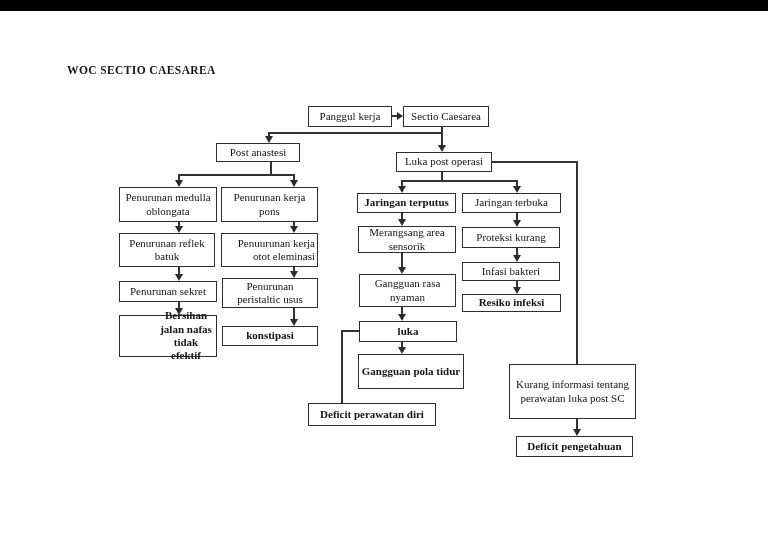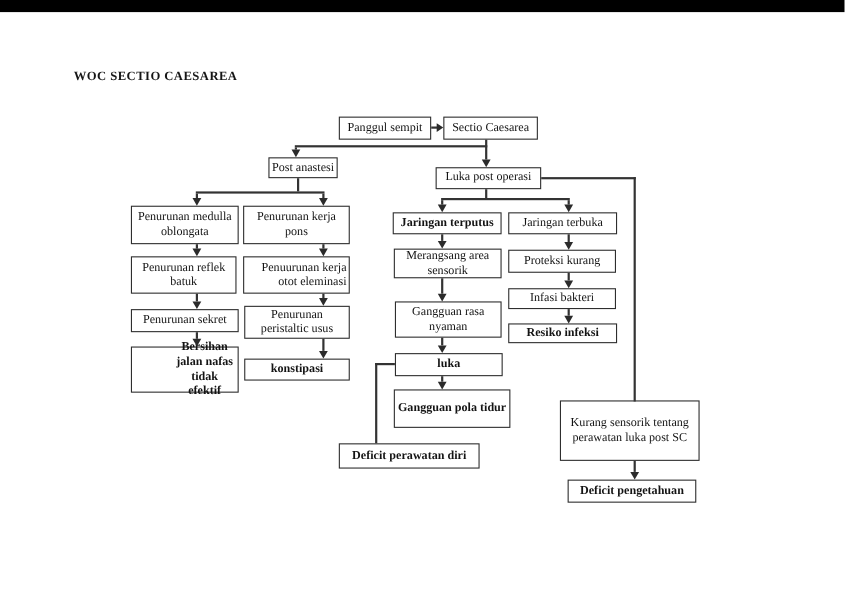--- a/index.html
+++ b/index.html
@@ -20,43 +20,43 @@
 </style>
 </head>
 <body>
 
 <div class="canvas">
 
   <div class="topbar"></div>
 
   <div class="title">WOC SECTIO CAESAREA</div>
 
-  <div class="node" style="left:308px;top:106px;width:84px;height:21px;">Panggul sempit</div>
+  <div class="node" style="left:308px;top:106px;width:84px;height:21px;">Panggul kerja</div>
   <div class="node" style="left:403px;top:106px;width:86px;height:21px;">Sectio Caesarea</div>
-  <div class="node" style="left:244px;top:143px;width:63px;height:19px;">Post anastesi</div>
+  <div class="node" style="left:216px;top:143px;width:84px;height:19px;">Post anastesi</div>
   <div class="node" style="left:396px;top:152px;width:96px;height:20px;">Luka post operasi</div>
   <div class="node" style="left:119px;top:187px;width:98px;height:35px;">Penurunan medulla oblongata</div>
   <div class="node" style="left:221px;top:187px;width:97px;height:35px;">Penurunan kerja pons</div>
   <div class="node" style="left:119px;top:233px;width:96px;height:34px;">Penurunan reflek batuk</div>
   <div class="node" style="left:221px;top:233px;width:97px;height:34px;text-align:right;">Penuurunan kerja otot eleminasi</div>
   <div class="node" style="left:119px;top:281px;width:98px;height:21px;">Penurunan sekret</div>
   <div class="node" style="left:222px;top:278px;width:96px;height:30px;">Penurunan peristaltic usus</div>
   <div class="node b" style="left:119px;top:315px;width:98px;height:42px;padding-left:38px;">Bersihan jalan nafas tidak efektif</div>
   <div class="node b" style="left:222px;top:326px;width:96px;height:20px;">konstipasi</div>
   <div class="node" style="left:357px;top:193px;width:99px;height:20px;font-weight:bold;">Jaringan terputus</div>
   <div class="node" style="left:462px;top:193px;width:99px;height:20px;">Jaringan terbuka</div>
   <div class="node" style="left:358px;top:226px;width:98px;height:27px;">Merangsang area sensorik</div>
   <div class="node" style="left:462px;top:227px;width:98px;height:21px;">Proteksi kurang</div>
   <div class="node" style="left:462px;top:262px;width:98px;height:19px;">Infasi bakteri</div>
   <div class="node b" style="left:462px;top:294px;width:99px;height:18px;">Resiko infeksi</div>
   <div class="node" style="left:359px;top:274px;width:97px;height:33px;">Gangguan rasa nyaman</div>
   <div class="node b" style="left:359px;top:321px;width:98px;height:21px;">luka</div>
   <div class="node b" style="left:358px;top:354px;width:106px;height:35px;">Gangguan pola tidur</div>
   <div class="node b" style="left:308px;top:403px;width:128px;height:23px;">Deficit perawatan diri</div>
-  <div class="node" style="left:509px;top:364px;width:127px;height:55px;">Kurang sensorik tentang perawatan luka post SC</div>
+  <div class="node" style="left:509px;top:364px;width:127px;height:55px;">Kurang informasi tentang perawatan luka post SC</div>
   <div class="node b" style="left:516px;top:436px;width:117px;height:21px;">Deficit pengetahuan</div>
 
   <div class="ln" style="left:392px;top:115px;width:6px;height:2px;"></div>
   <div class="ar" style="left:397px;top:112px;"></div>
 
   <div class="ln" style="left:441px;top:127px;width:2px;height:18px;"></div>
   <div class="ah" style="left:438px;top:145px;"></div>
   <div class="ln" style="left:268px;top:132px;width:175px;height:2px;"></div>
   <div class="ln" style="left:268px;top:134px;width:2px;height:2px;"></div>
   <div class="ah" style="left:265px;top:136px;"></div>

